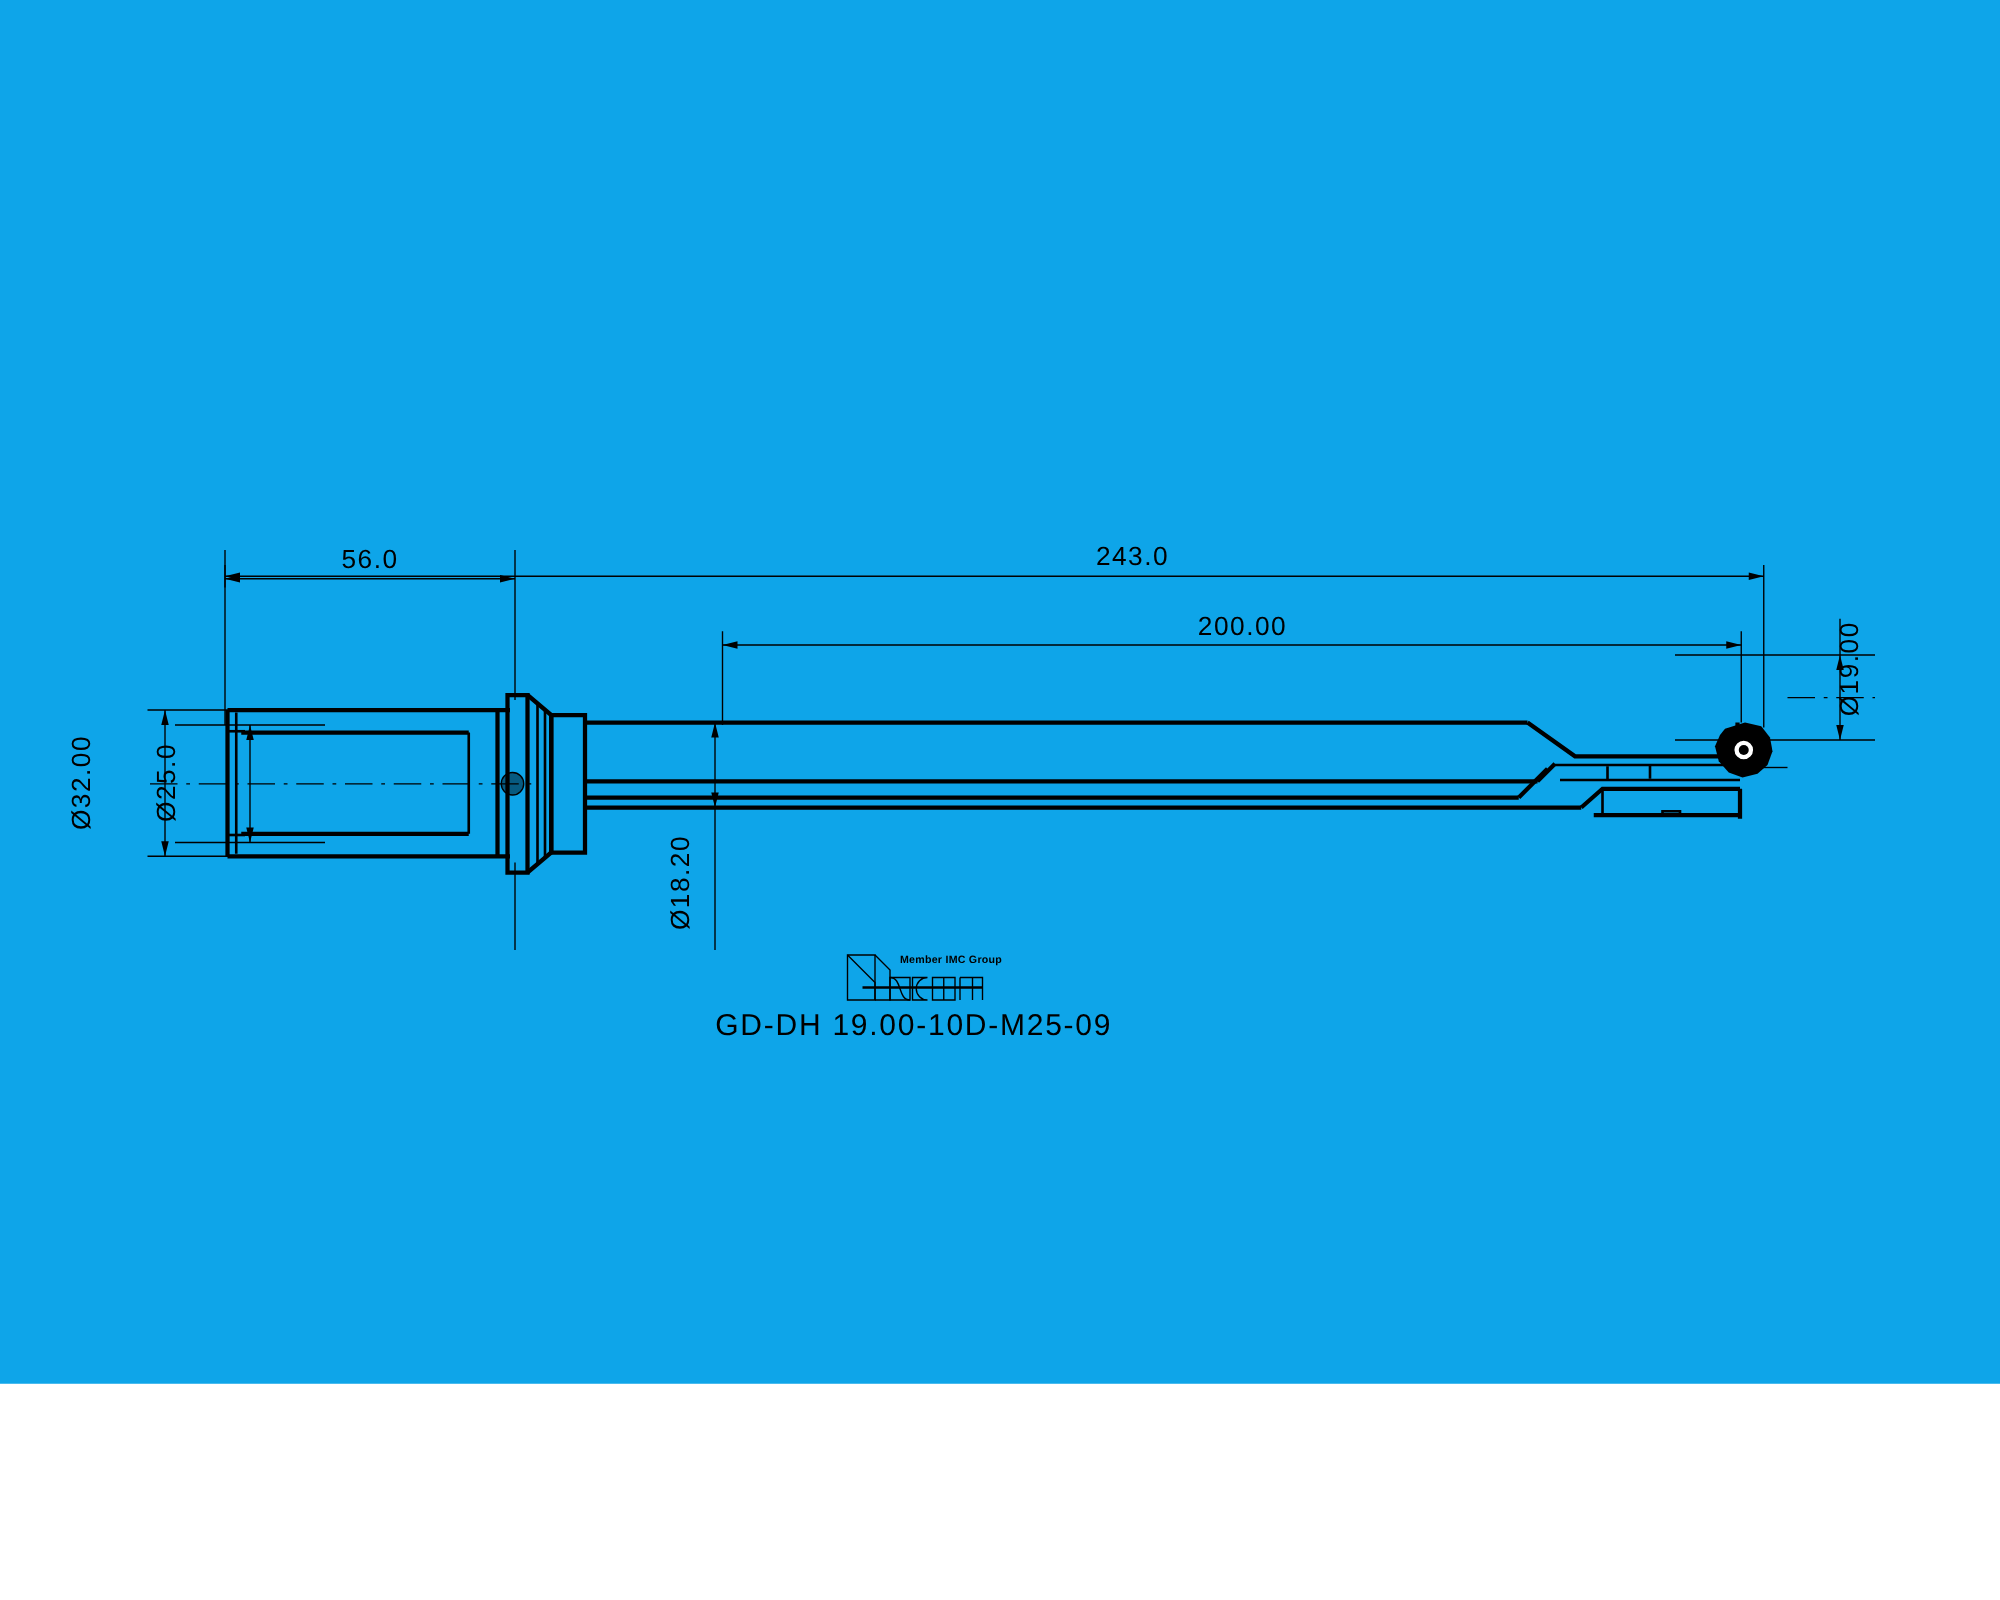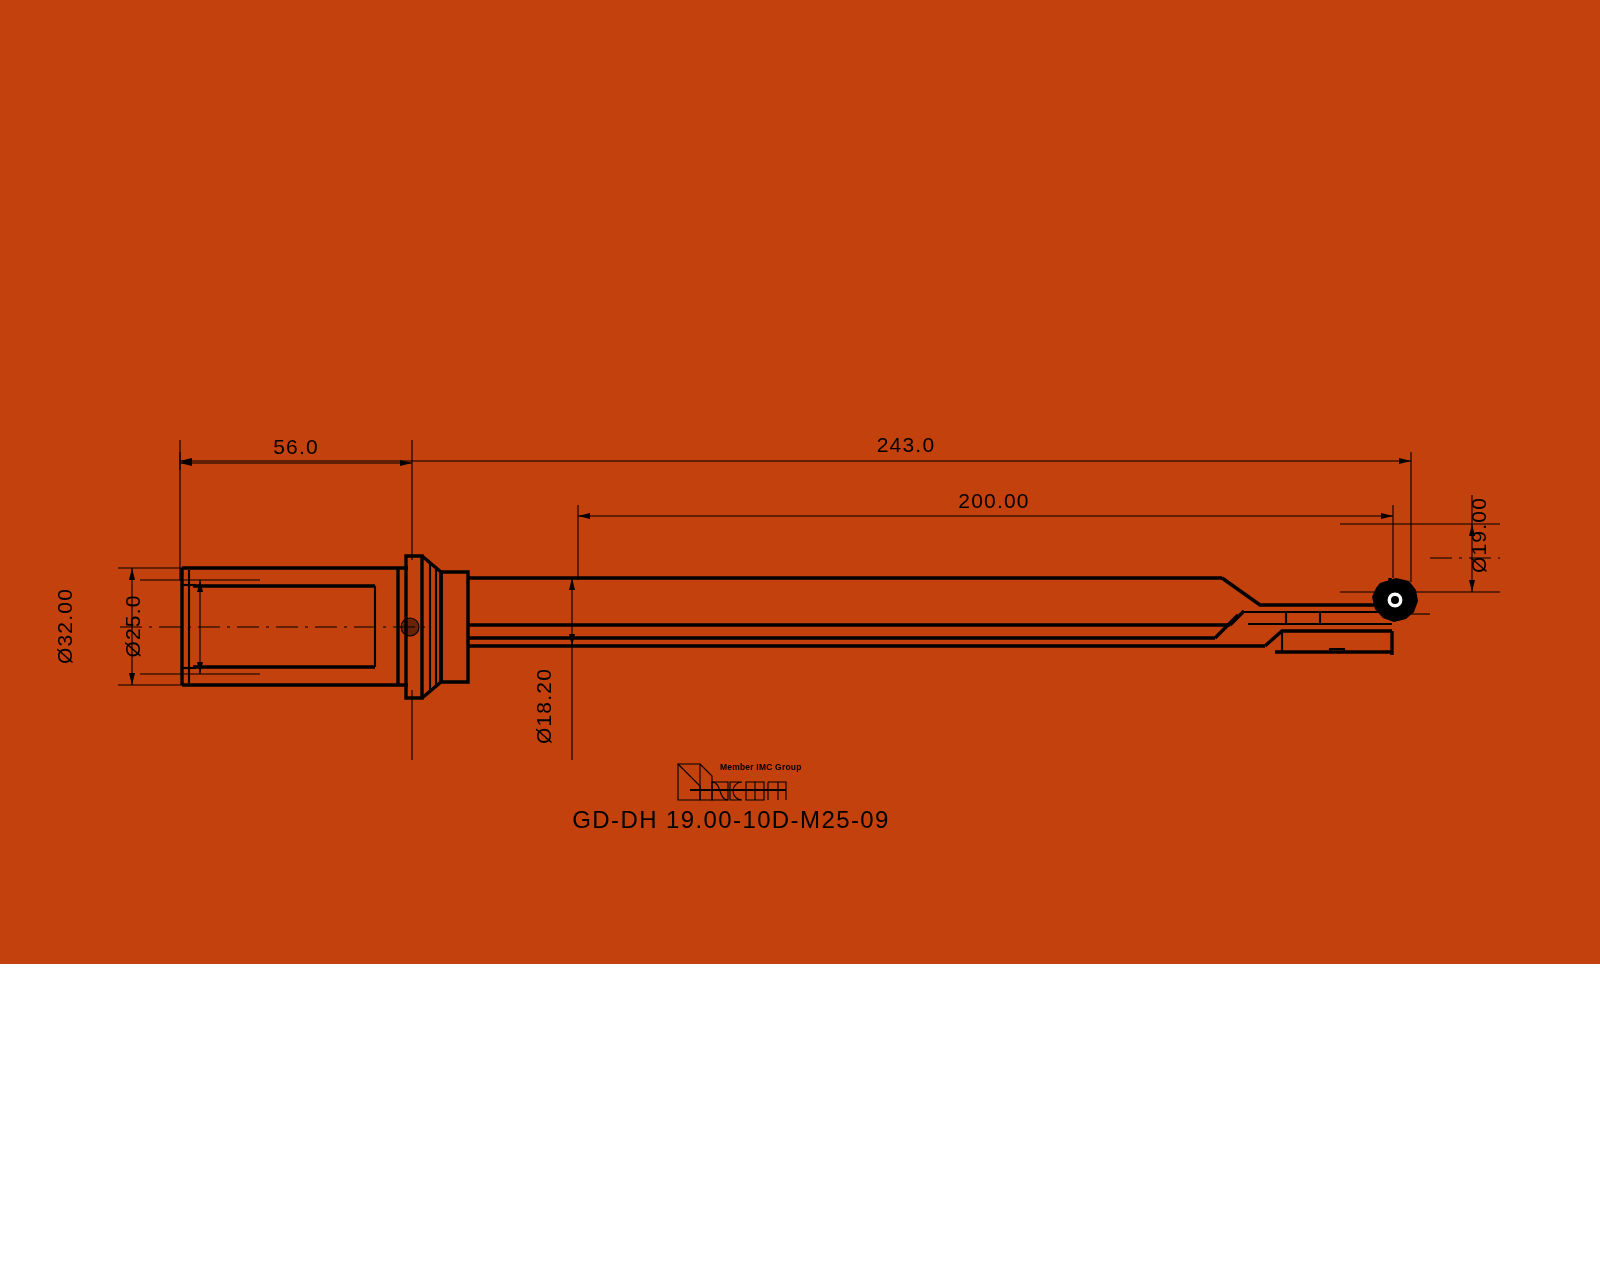--- a/index.html
+++ b/index.html
@@ -9,22 +9,22 @@
   }
   body {
     width: 1600px;
     height: 1280px;
     overflow: hidden;
     font-family: "Liberation Sans", sans-serif;
   }
   #drawing-root {
     position: relative;
     width: 1600px;
-    height: 964px;
-    background: #c2410c;
+    height: 1107px;
+    background: #0ea5e9;
   }
   svg#cad {
     position: absolute;
     left: 0;
     top: 0;
     width: 1600px;
     height: 1280px;
     display: block;
   }
   

